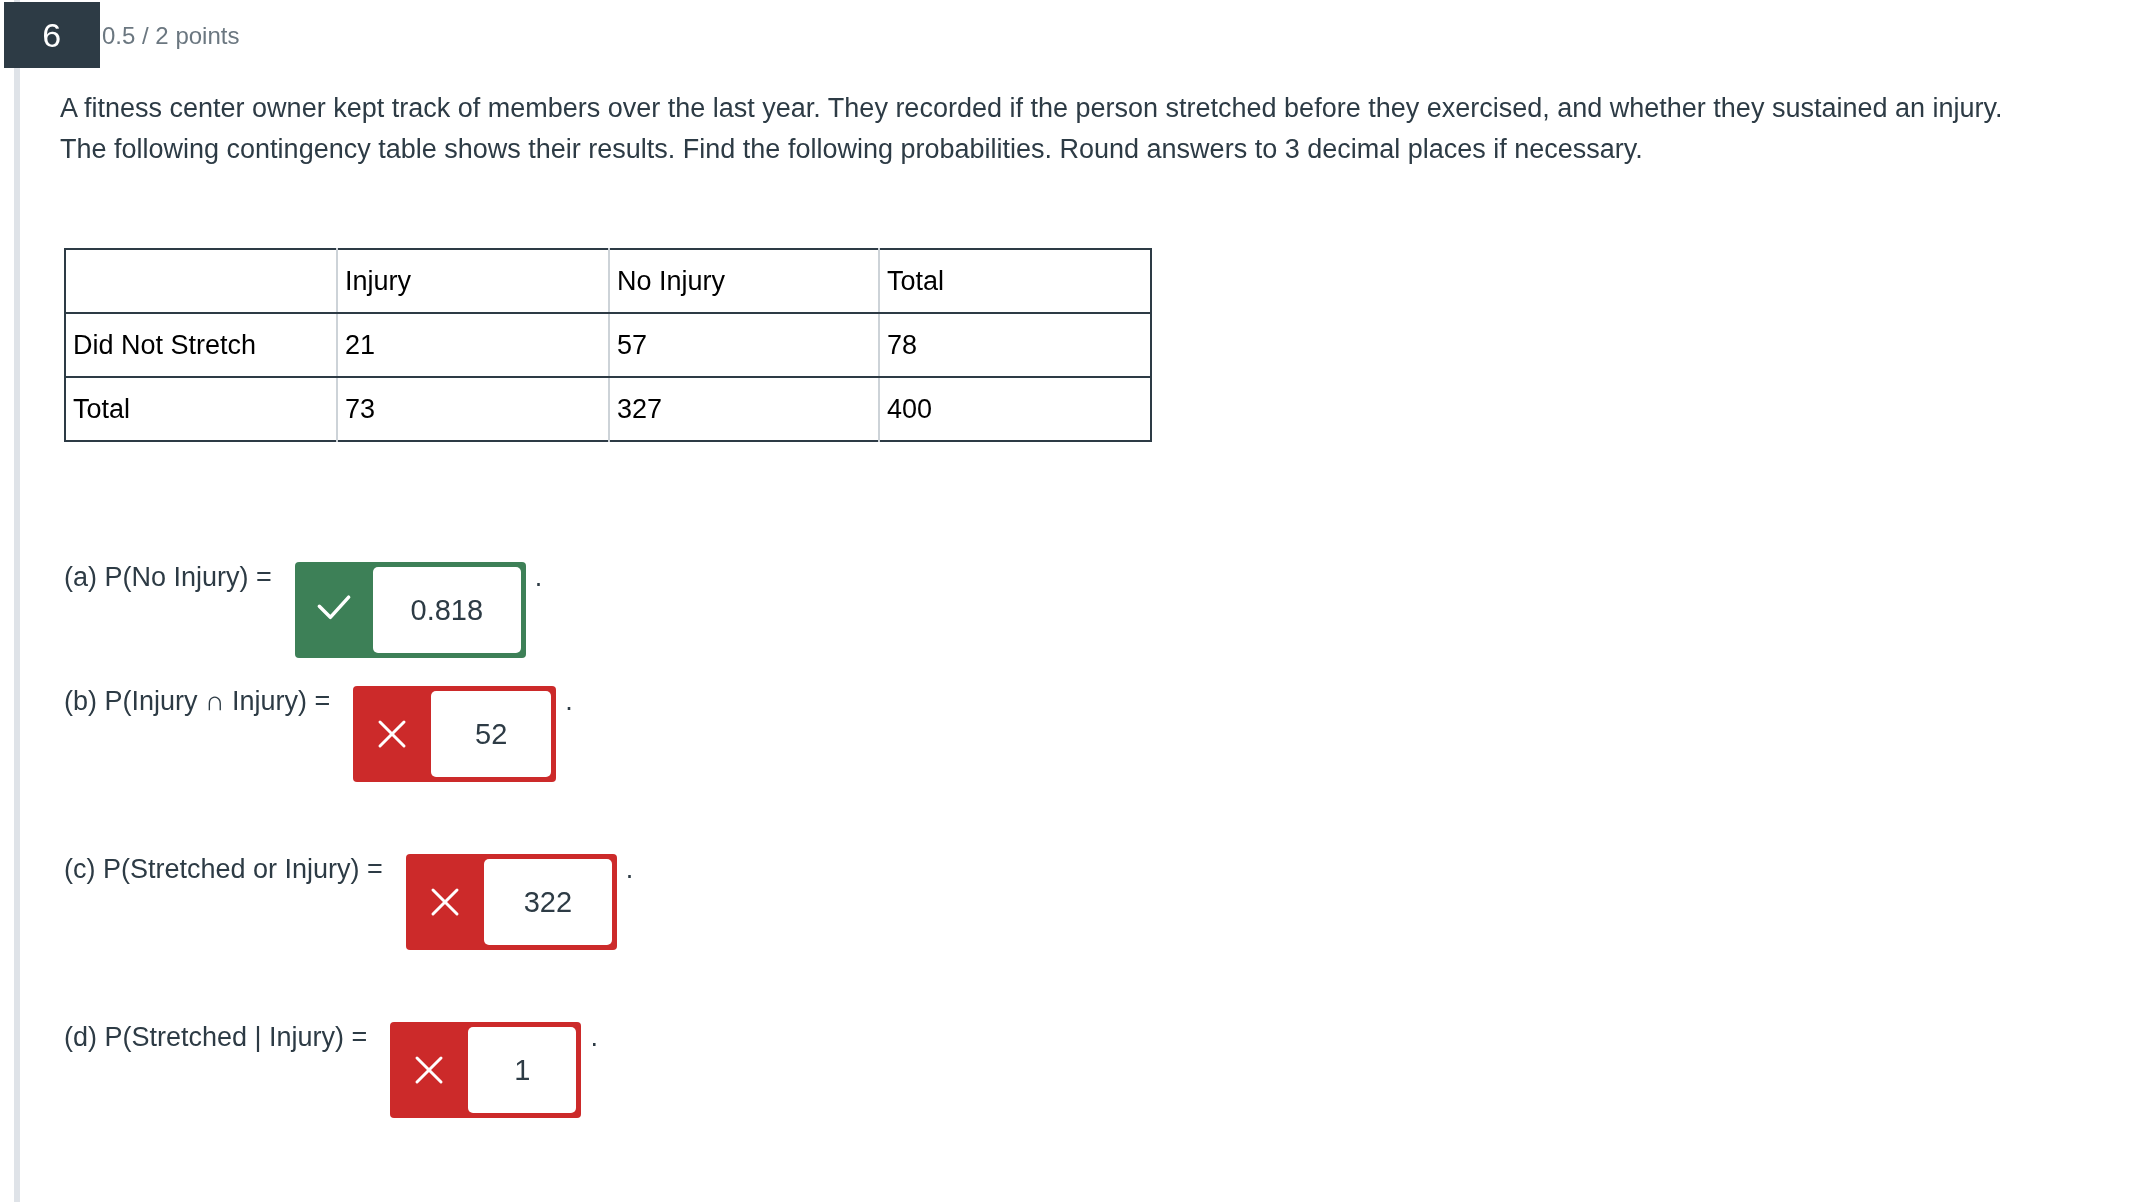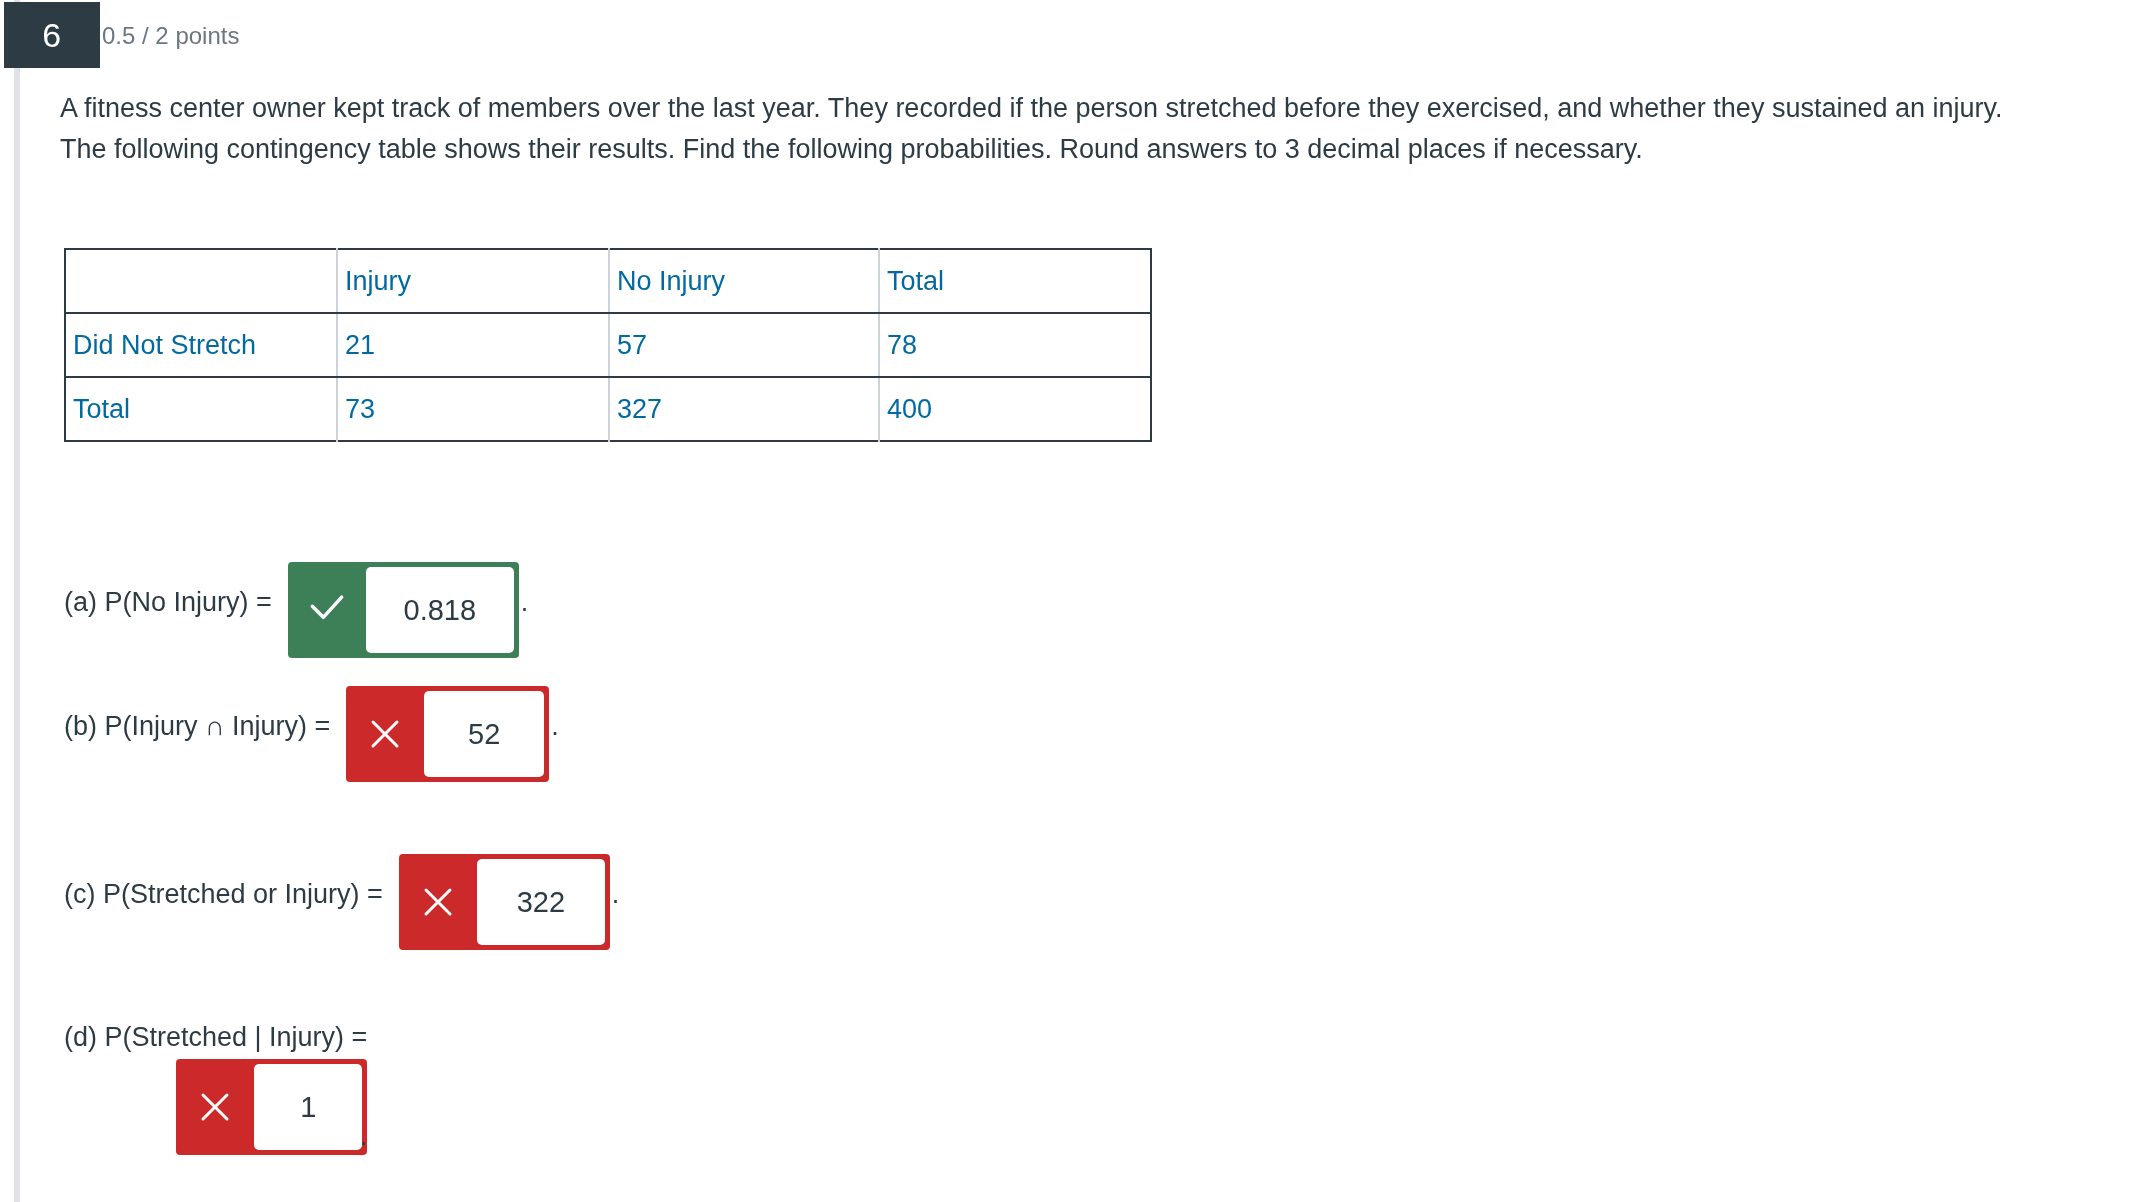--- a/index.html
+++ b/index.html
@@ -85,35 +85,36 @@
     border-right: 2px solid #2d3b45;
   }
   #contingency-table td {
     border-right: 2px solid #cdd3d8;
     border-bottom: 2px solid #2d3b45;
     padding: 0 0 0 7px;
     height: 62px;
     vertical-align: middle;
     font-size: 27px;
     font-weight: 400;
-    color: #0369a1;
+    color: #000000;
     border-radius: 26px;
   }
   #contingency-table tr:last-child td { border-bottom: none; }
   #contingency-table td:last-child { border-right: none; }
   #contingency-table col.c0 { width: 272px; }
   #contingency-table col.c1 { width: 272px; }
   #contingency-table col.c2 { width: 270px; }
   #contingency-table col.c3 { width: 272px; }
 
   
   .answer-row {
     position: absolute;
     display: flex;
-    align-items: flex-end;
+    align-items: flex-start;
+    gap: 7px;
   }
   .answer-label {
     font-size: 27px;
     color: #2d3b45;
     white-space: nowrap;
     padding-bottom: 6px;
   }
   .answer-widget {
     display: flex;
     align-items: stretch;
@@ -152,21 +153,21 @@
     margin-left: 2px;
   }
 
   
   #answer-row-a { left: 64px; top: 562px; }
   #answer-row-a .answer-input { width: 148px; }
   #answer-row-b { left: 64px; top: 686px; }
   #answer-row-b .answer-input { width: 120px; }
   #answer-row-c { left: 64px; top: 854px; }
   #answer-row-c .answer-input { width: 128px; }
-  #answer-row-d { left: 64px; top: 1022px; flex-direction: column; }
+  #answer-row-d { left: 64px; top: 1022px; }
   #answer-row-d .answer-input { width: 108px; }
 </style>
 </head>
 <body>
 
 <div id="question-rail"></div>
 
 <div id="question-header">
   <div id="question-number-badge">6</div>
   <div id="points-label">0.5 / 2 points</div>

